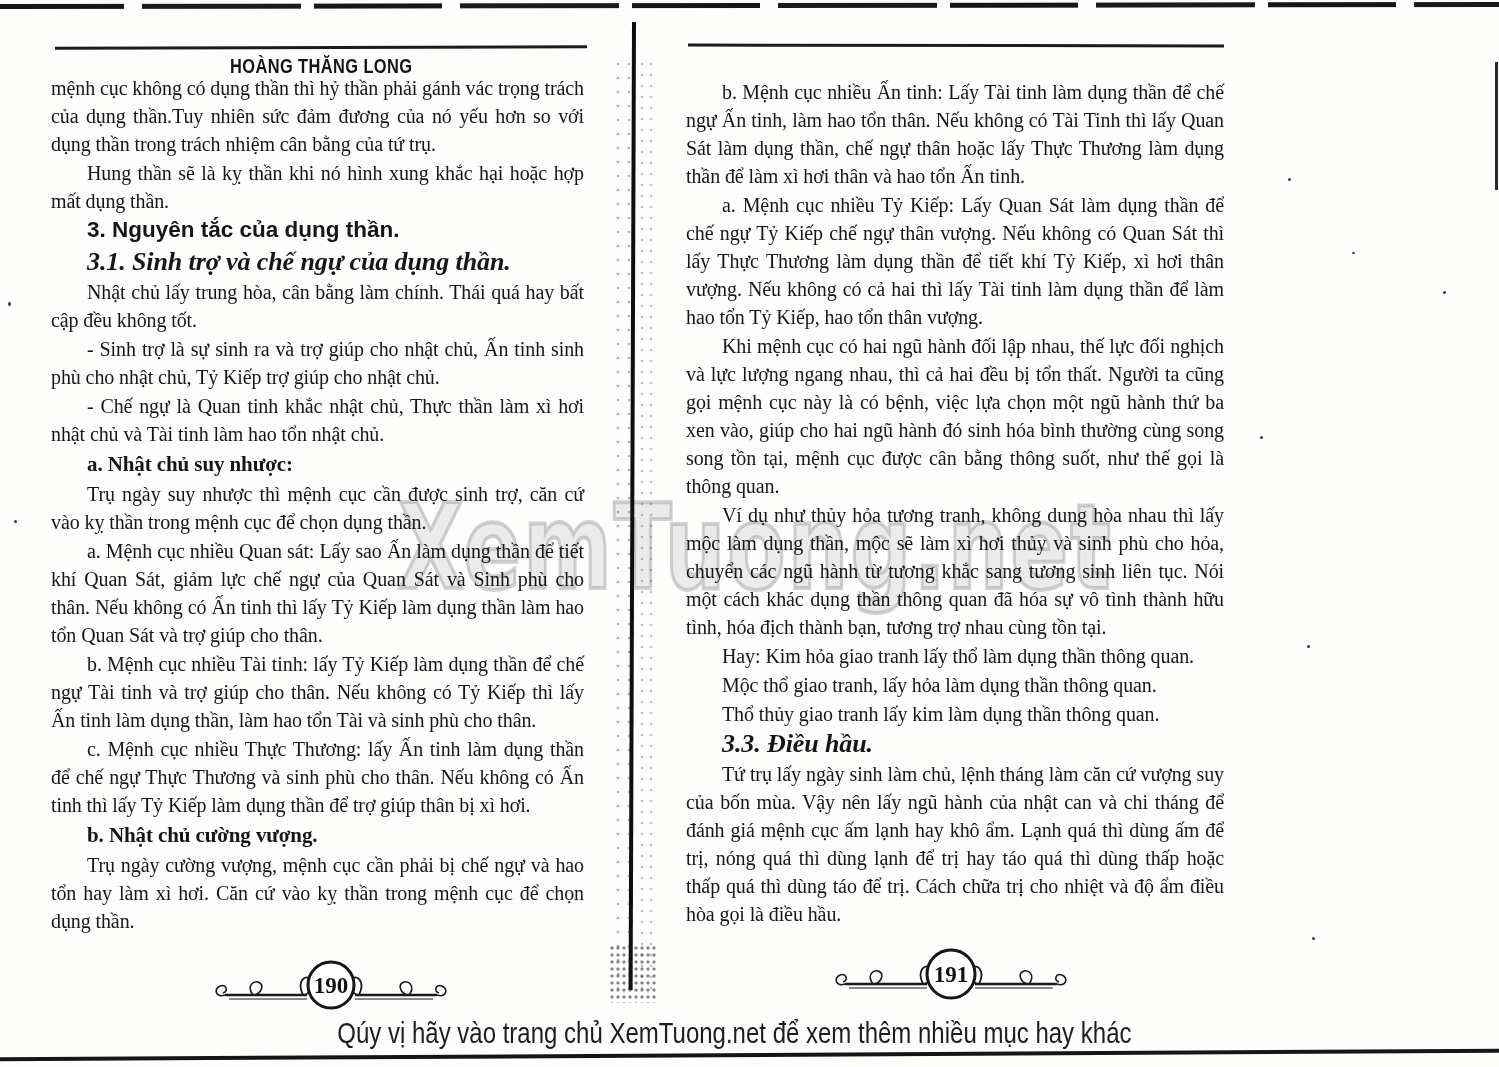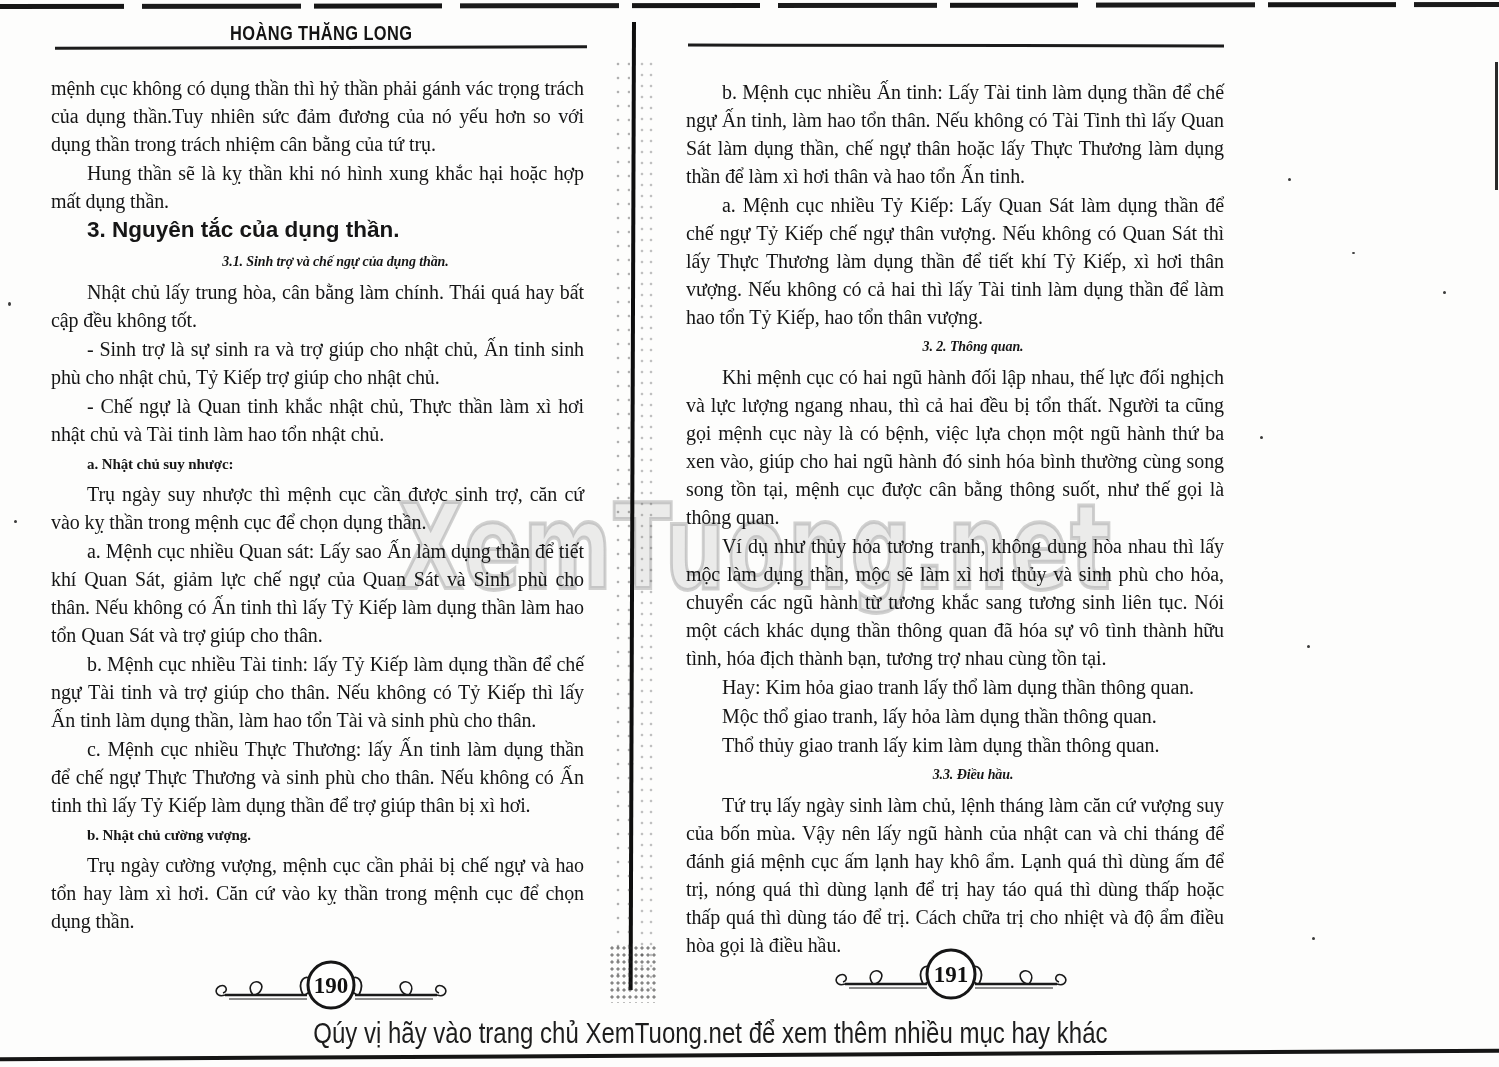--- a/index.html
+++ b/index.html
@@ -18,21 +18,21 @@
   .gutter-noise.gn-right{left:639px;background-size:9px 11px;opacity:.3;}
   .gutter-blob{position:absolute;left:610px;top:945px;width:46px;height:58px;z-index:3;opacity:.55;
     background-image:radial-gradient(circle at 2px 3px,#222 1.2px,transparent 2px);background-size:6px 7px;}
   .edge-mark{position:absolute;left:1495px;top:62px;width:3px;height:128px;background:#2a2a2a;z-index:3;}
   .speck{position:absolute;background:#3a3a3a;border-radius:50%;z-index:3;}
 
   
   .page-header{position:absolute;top:22px;z-index:2;color:#141414;white-space:nowrap;
     font-family:"Liberation Sans",sans-serif;font-weight:700;}
   .page-header > span{display:inline-block;transform:scaleX(.82);transform-origin:center top;}
-  .header-left{left:55px;width:533px;text-align:center;font-size:20px;letter-spacing:.5px;}
+  .header-left{left:55px;width:533px;text-align:center;font-size:20px;letter-spacing:.5px;margin-top:33px;}
   .header-right{left:686px;width:538px;text-align:center;font-size:18.5px;}
   .header-rule{position:absolute;height:3px;background:#1c1c1c;z-index:2;}
   .rule-left{left:55px;top:46px;width:532px;transform:rotate(-.15deg);}
   .rule-right{left:688px;top:44px;width:536px;transform:rotate(.1deg);}
 
   
   .watermark{position:absolute;left:398px;top:478px;z-index:1;white-space:nowrap;
     font-family:"DejaVu Sans",sans-serif;font-weight:700;font-size:118px;letter-spacing:3px;
     transform:scaleX(.72);transform-origin:left top;
     color:rgba(255,255,255,.2);-webkit-text-stroke:4px rgba(148,148,148,.42);
@@ -40,32 +40,32 @@
 
   
   .col{position:absolute;z-index:2;font-family:"Liberation Serif",serif;font-size:20px;
     line-height:28px;color:#161616;text-align:justify;letter-spacing:-.1px;}
   .col-left{left:51px;top:74px;width:533px;}
   .col-right{left:686px;top:78px;width:538px;}
   .para{margin:0 0 1px 0;text-indent:36px;}
   .para.cont{text-indent:0;}
   .para.h-num{font-family:"Liberation Sans",sans-serif;font-weight:700;font-size:22.5px;
     text-align:left;margin:0 0 4px;letter-spacing:0;}
-  .para.h-italic{font-weight:700;font-style:italic;font-size:14px;text-align:center;margin:2px 0 2px;}
-  .para.h-bold{font-weight:700;font-size:15px;text-align:left;margin:2px 0 2px;}
+  .para.h-italic{font-weight:700;font-style:italic;font-size:26px;text-align:left;margin:2px 0 2px;}
+  .para.h-bold{font-weight:700;font-size:21px;text-align:left;margin:2px 0 2px;}
 
   
   .ornament{position:absolute;z-index:2;}
   .orn-left{left:213px;top:953px;}
   .orn-right{left:833px;top:942px;}
   .ornament text{font-family:"Liberation Serif",serif;font-weight:700;}
 
   
   .footer-text{position:absolute;left:0;top:1016px;width:1420px;text-align:center;z-index:2;
-    font-family:"Liberation Sans",sans-serif;font-size:30px;color:#1d1d1d;white-space:nowrap;}
+    font-family:"Liberation Sans",sans-serif;font-size:30px;color:#1d1d1d;white-space:nowrap;padding-left:24px;}
   .footer-text > span{display:inline-block;transform:scaleX(.8);transform-origin:center top;}
   .footer-rule{position:absolute;left:-4px;top:1053px;width:1510px;height:4px;background:#151515;
     transform:rotate(-.33deg);z-index:2;}
 </style>
 </head>
 <body>
 
 <div class="scan">
 
   <div class="top-scan-line"></div>
@@ -103,21 +103,20 @@
       <p class="para body">b. Mệnh cục nhiều Tài tinh: lấy Tỷ Kiếp làm dụng thần để chế ngự Tài tinh và trợ giúp cho thân. Nếu không có Tỷ Kiếp thì lấy Ấn tinh làm dụng thần, làm hao tổn Tài và sinh phù cho thân.</p>
       <p class="para body">c. Mệnh cục nhiều Thực Thương: lấy Ấn tinh làm dụng thần để chế ngự Thực Thương và sinh phù cho thân. Nếu không có Ấn tinh thì lấy Tỷ Kiếp làm dụng thần để trợ giúp thân bị xì hơi.</p>
       <p class="para h-bold">b. Nhật chủ cường vượng.</p>
       <p class="para body">Trụ ngày cường vượng, mệnh cục cần phải bị chế ngự và hao tổn hay làm xì hơi. Căn cứ vào kỵ thần trong mệnh cục để chọn dụng thần.</p>
     </div>
 
   <div class="header-rule rule-right"></div>
   <div class="col col-right">
       <p class="para body">b. Mệnh cục nhiều Ấn tinh: Lấy Tài tinh làm dụng thần để chế ngự Ấn tinh, làm hao tổn thân. Nếu không có Tài Tinh thì lấy Quan Sát làm dụng thần, chế ngự thân hoặc lấy Thực Thương làm dụng thần để làm xì hơi thân và hao tổn Ấn tinh.</p>
       <p class="para body">a. Mệnh cục nhiều Tỷ Kiếp: Lấy Quan Sát làm dụng thần để chế ngự Tỷ Kiếp chế ngự thân vượng. Nếu không có Quan Sát thì lấy Thực Thương làm dụng thần để tiết khí Tỷ Kiếp, xì hơi thân vượng. Nếu không có cả hai thì lấy Tài tinh làm dụng thần để làm hao tổn Tỷ Kiếp, hao tổn thân vượng.</p>
-      <p class="para h-italic">3. 2. Thông quan.</p>
       <p class="para body">Khi mệnh cục có hai ngũ hành đối lập nhau, thế lực đối nghịch và lực lượng ngang nhau, thì cả hai đều bị tổn thất. Người ta cũng gọi mệnh cục này là có bệnh, việc lựa chọn một ngũ hành thứ ba xen vào, giúp cho hai ngũ hành đó sinh hóa bình thường cùng song song tồn tại, mệnh cục được cân bằng thông suốt, như thế gọi là thông quan.</p>
       <p class="para body">Ví dụ như thủy hỏa tương tranh, không dung hòa nhau thì lấy mộc làm dụng thần, mộc sẽ làm xì hơi thủy và sinh phù cho hỏa, chuyển các ngũ hành từ tương khắc sang tương sinh liên tục. Nói một cách khác dụng thần thông quan đã hóa sự vô tình thành hữu tình, hóa địch thành bạn, tương trợ nhau cùng tồn tại.</p>
       <p class="para body">Hay: Kim hỏa giao tranh lấy thổ làm dụng thần thông quan.</p>
       <p class="para body">Mộc thổ giao tranh, lấy hỏa làm dụng thần thông quan.</p>
       <p class="para body">Thổ thủy giao tranh lấy kim làm dụng thần thông quan.</p>
       <p class="para h-italic">3.3. Điều hầu.</p>
       <p class="para body">Tứ trụ lấy ngày sinh làm chủ, lệnh tháng làm căn cứ vượng suy của bốn mùa. Vậy nên lấy ngũ hành của nhật can và chi tháng để đánh giá mệnh cục ấm lạnh hay khô ẩm. Lạnh quá thì dùng ấm để trị, nóng quá thì dùng lạnh để trị hay táo quá thì dùng thấp hoặc thấp quá thì dùng táo để trị. Cách chữa trị cho nhiệt và độ ẩm điều hòa gọi là điều hầu.</p>
     </div>
 
   <svg class="ornament orn-left" width="236" height="66" viewBox="0 0 236 66">

